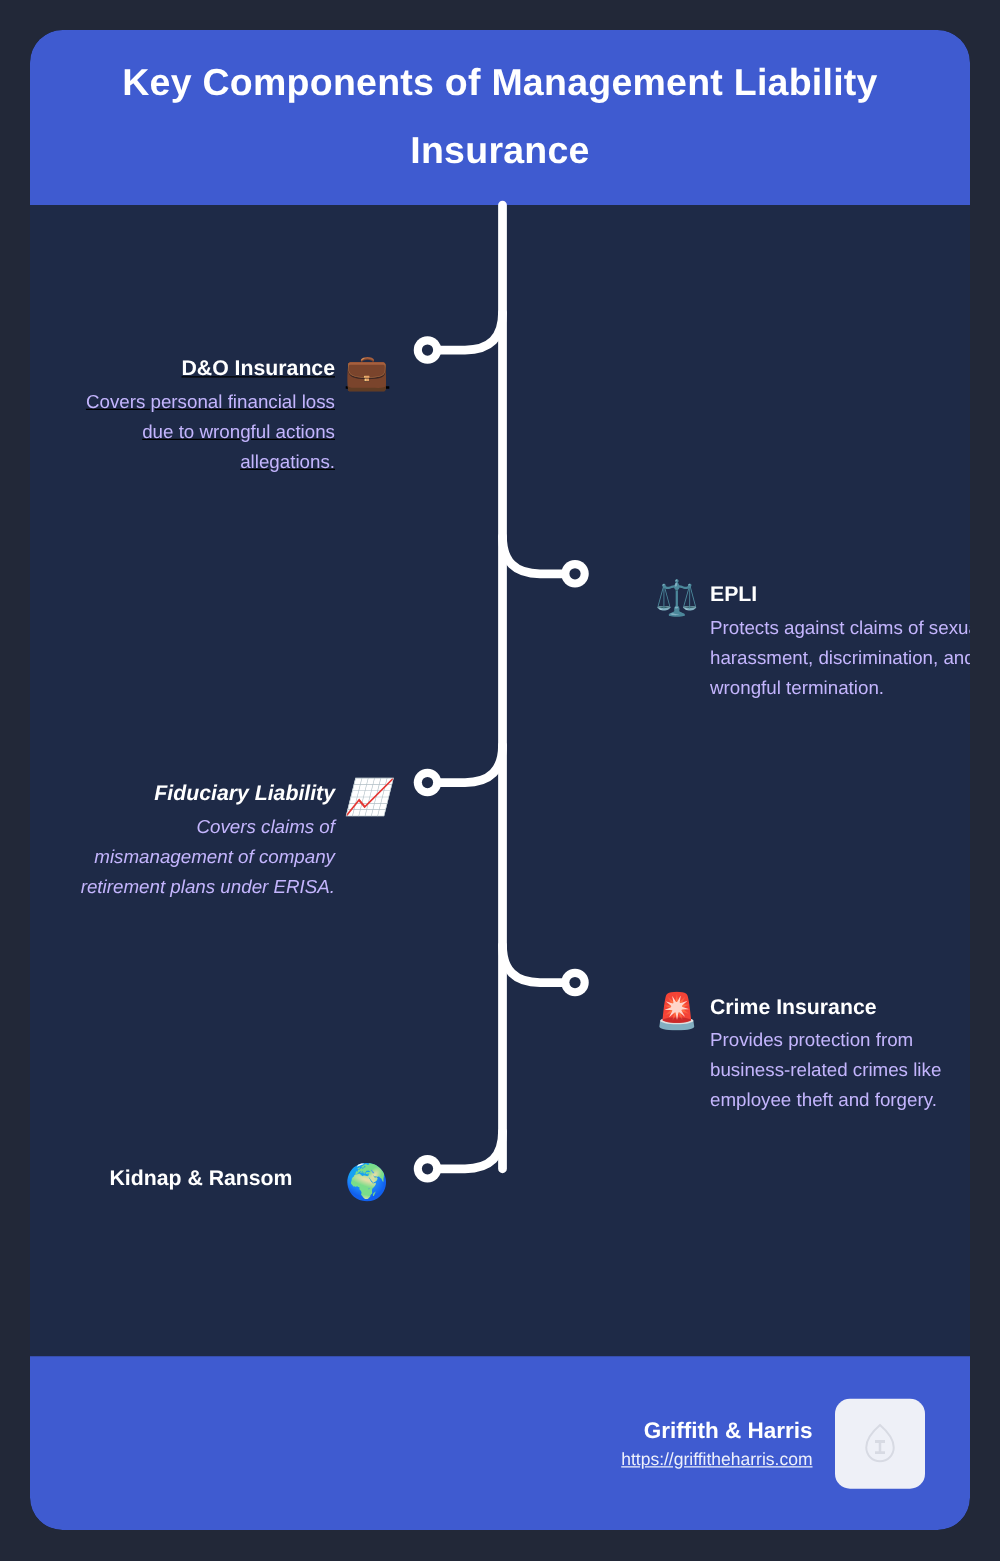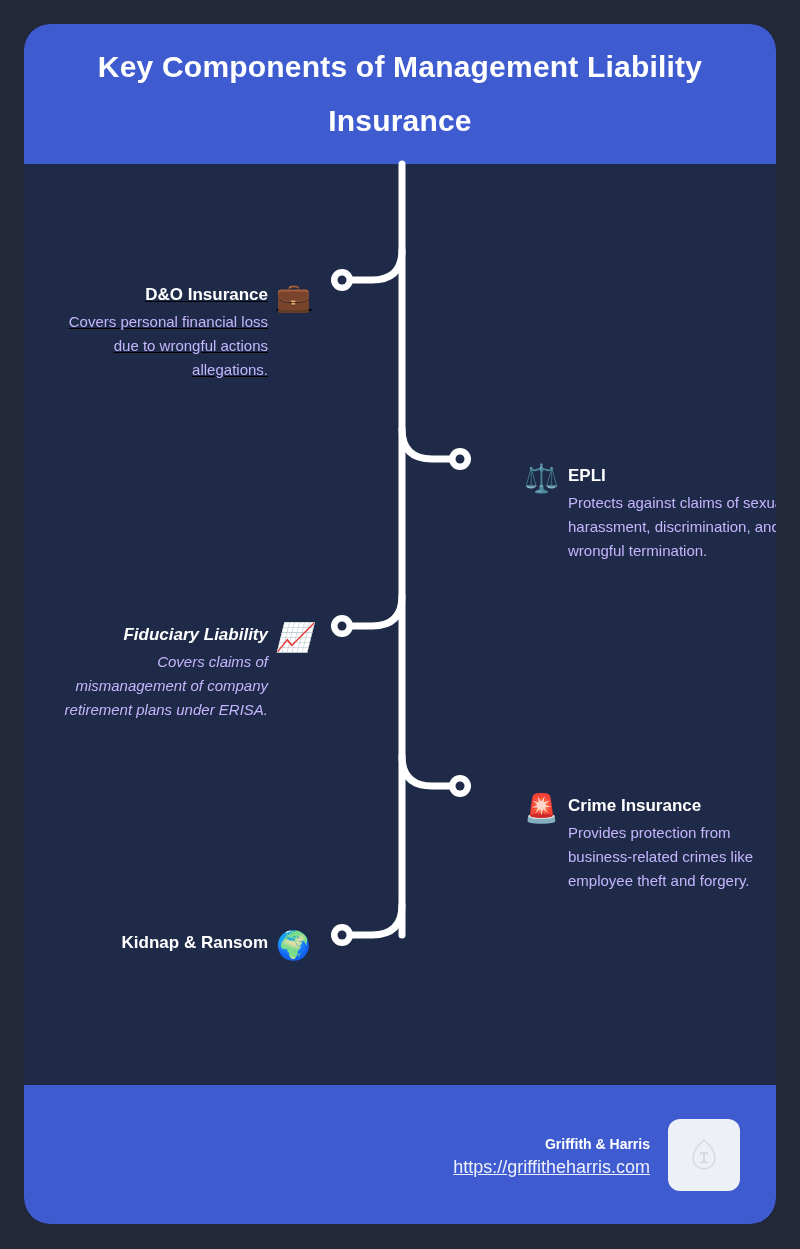--- a/index.html
+++ b/index.html
@@ -69,28 +69,28 @@
     justify-content: flex-end;
     padding-right: 36px;
   }
   .footer-text {
     text-align: right;
     margin-right: 18px;
   }
   .footer-brand {
     display: block;
     color: #ffffff;
-    font-size: 14px;
+    font-size: 18px;
     font-weight: bold;
     line-height: 24px;
   }
   .footer-url {
     display: block;
     color: #eef1fb;
-    font-size: 18px;
+    font-size: 14px;
     line-height: 22px;
   }
   .footer-logo {
     width: 72px;
     height: 72px;
     background: #eef0f7;
     border-radius: 12px;
     display: flex;
     align-items: center;
     justify-content: center;
@@ -139,21 +139,21 @@
     text-align: center;
   }
   .item-left  .item-icon { margin-left: 8px; }
   .item-right .item-icon { margin-right: 8px; }
 
   
   .row-0 { top: 259px; text-decoration: underline; }
   .row-1 { top: 440px; }
   .row-2 { top: 599px; font-style: italic; }
   .row-3 { top: 770px; }
-  .row-4 { top: 907px; }
+  .row-4 { top: 907px; gap: 34px; }
 </style>
 </head>
 <body>
 
 <div id="infographic">
 
   <div class="panel">
 
     <div class="header">
       <div class="header-title">Key Components of Management Liability Insurance</div>

